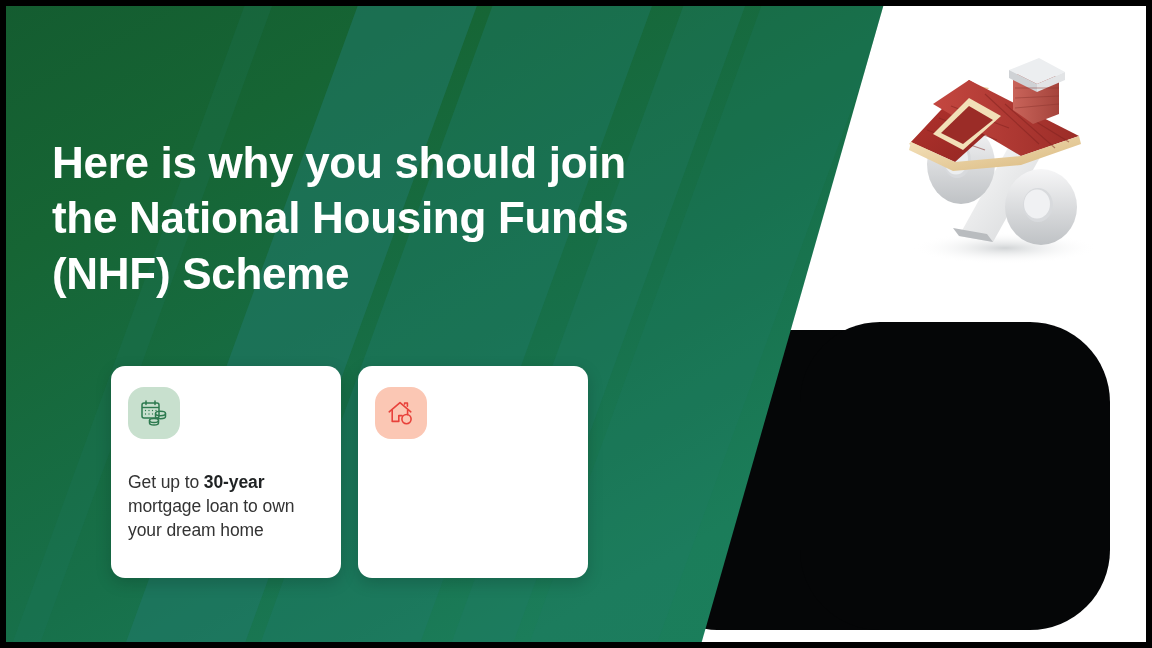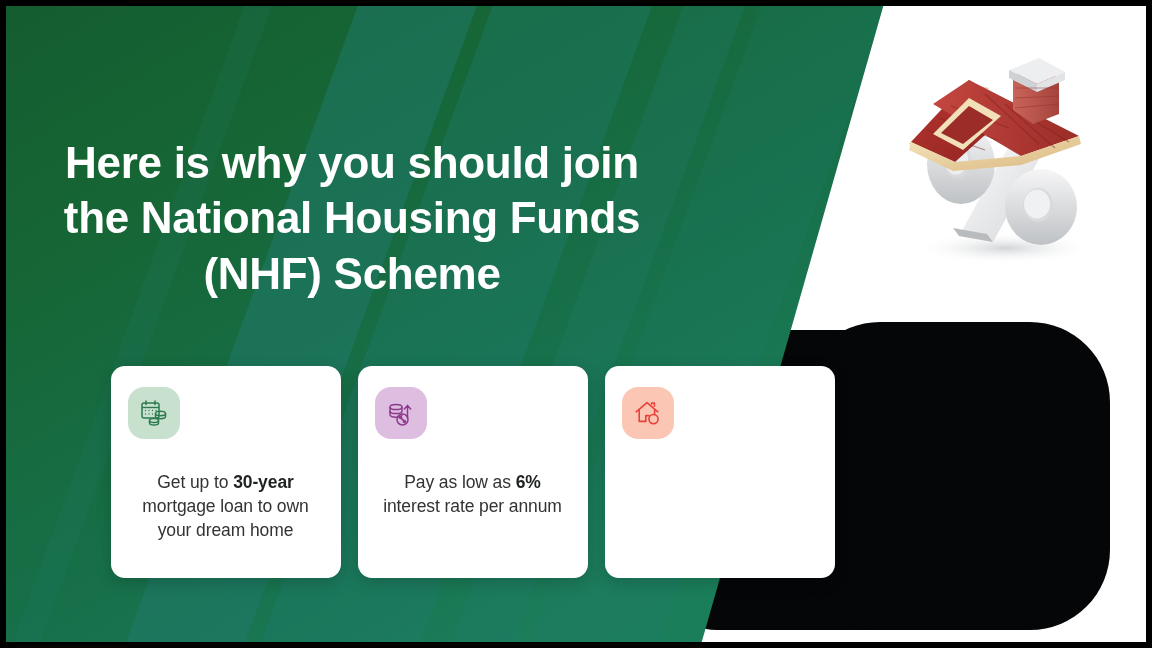--- a/index.html
+++ b/index.html
@@ -1,21 +1,21 @@
 <!DOCTYPE html>
 <html><head>
 <meta charset="utf-8">
 <style>
   * { margin:0; padding:0; box-sizing:border-box; }
   html,body { width:1152px; height:648px; overflow:hidden; background:#000; }
   body { font-family:"Liberation Sans", sans-serif; }
 
   .stage {
     position:relative; width:1152px; height:648px;
-    background:#ffffff; overflow:hidden;text-align:center;
+    background:#ffffff; overflow:hidden;
   }
 
   
   .frame-border{
     position:absolute; inset:0; border:6px solid #000000;
     pointer-events:none; z-index:60;
   }
 
   
   .white-base{ position:absolute; inset:0; background:#ffffff; }
@@ -206,37 +206,20 @@
           <path d="M16.5 15.5 v3 c0 1.2 2.3 2.2 5 2.2 s5-1 5-2.2 v-3"></path>
           <ellipse cx="15" cy="22.5" rx="4.5" ry="2"></ellipse>
           <path d="M10.5 22.5 v2.6 c0 1.1 2 2 4.5 2 s4.5-.9 4.5-2 v-2.6"></path>
         </svg>
       </div>
       <div class="card-text">
         <span>Get up to </span><b>30-year</b><span> mortgage loan to own your dream home</span>
       </div>
     </div>
 
-    <div class="card">
-      <div class="icon-tile" style="background:#ddbde0;">
-        <svg width="30" height="30" viewBox="0 0 30 30" fill="none" stroke="#8e3b8e" stroke-width="1.5">
-          <ellipse cx="10" cy="9" rx="6" ry="2.6"></ellipse>
-          <path d="M4 9 v4 c0 1.4 2.7 2.6 6 2.6 s6-1.2 6-2.6 V9"></path>
-          <path d="M4 13 v3.6 c0 1.4 2.7 2.6 6 2.6 s6-1.2 6-2.6"></path>
-          <path d="M21.5 20 V7.5 M21.5 7.5 l-3.2 3.4 M21.5 7.5 l3.2 3.4" stroke-linecap="round" stroke-linejoin="round"></path>
-          <circle cx="16.5" cy="21.5" r="5.5"></circle>
-          <path d="M14.4 19.4 l4.2 4.2" stroke-linecap="round"></path>
-          <circle cx="14.6" cy="19.6" r="1.15" stroke-width="1.2"></circle>
-          <circle cx="18.4" cy="23.4" r="1.15" stroke-width="1.2"></circle>
-        </svg>
-      </div>
-      <div class="card-text">
-        <span>Pay as low as </span><b>6%</b><span> interest rate per annum</span>
-      </div>
-    </div>
 
 
     <div class="card">
       <div class="icon-tile" style="background:#fbc7b4;">
         <svg width="30" height="30" viewBox="0 0 30 30" fill="none" stroke="#e8413a" stroke-width="1.6">
           <path d="M3.2 13.8 L14 4.6 L24.8 13.8" stroke-linecap="round" stroke-linejoin="round"></path>
           <path d="M6.2 12.4 V23.4 h6.6 V17.6 h3.2" stroke-linecap="round" stroke-linejoin="round"></path>
           <path d="M21.4 8.3 V5 h-2.8 v1.1" stroke-linecap="round" stroke-linejoin="round"></path>
           <path d="M21.6 12.4 v4.2" stroke-linecap="round"></path>
           <circle cx="20.5" cy="21.1" r="4.6"></circle>

